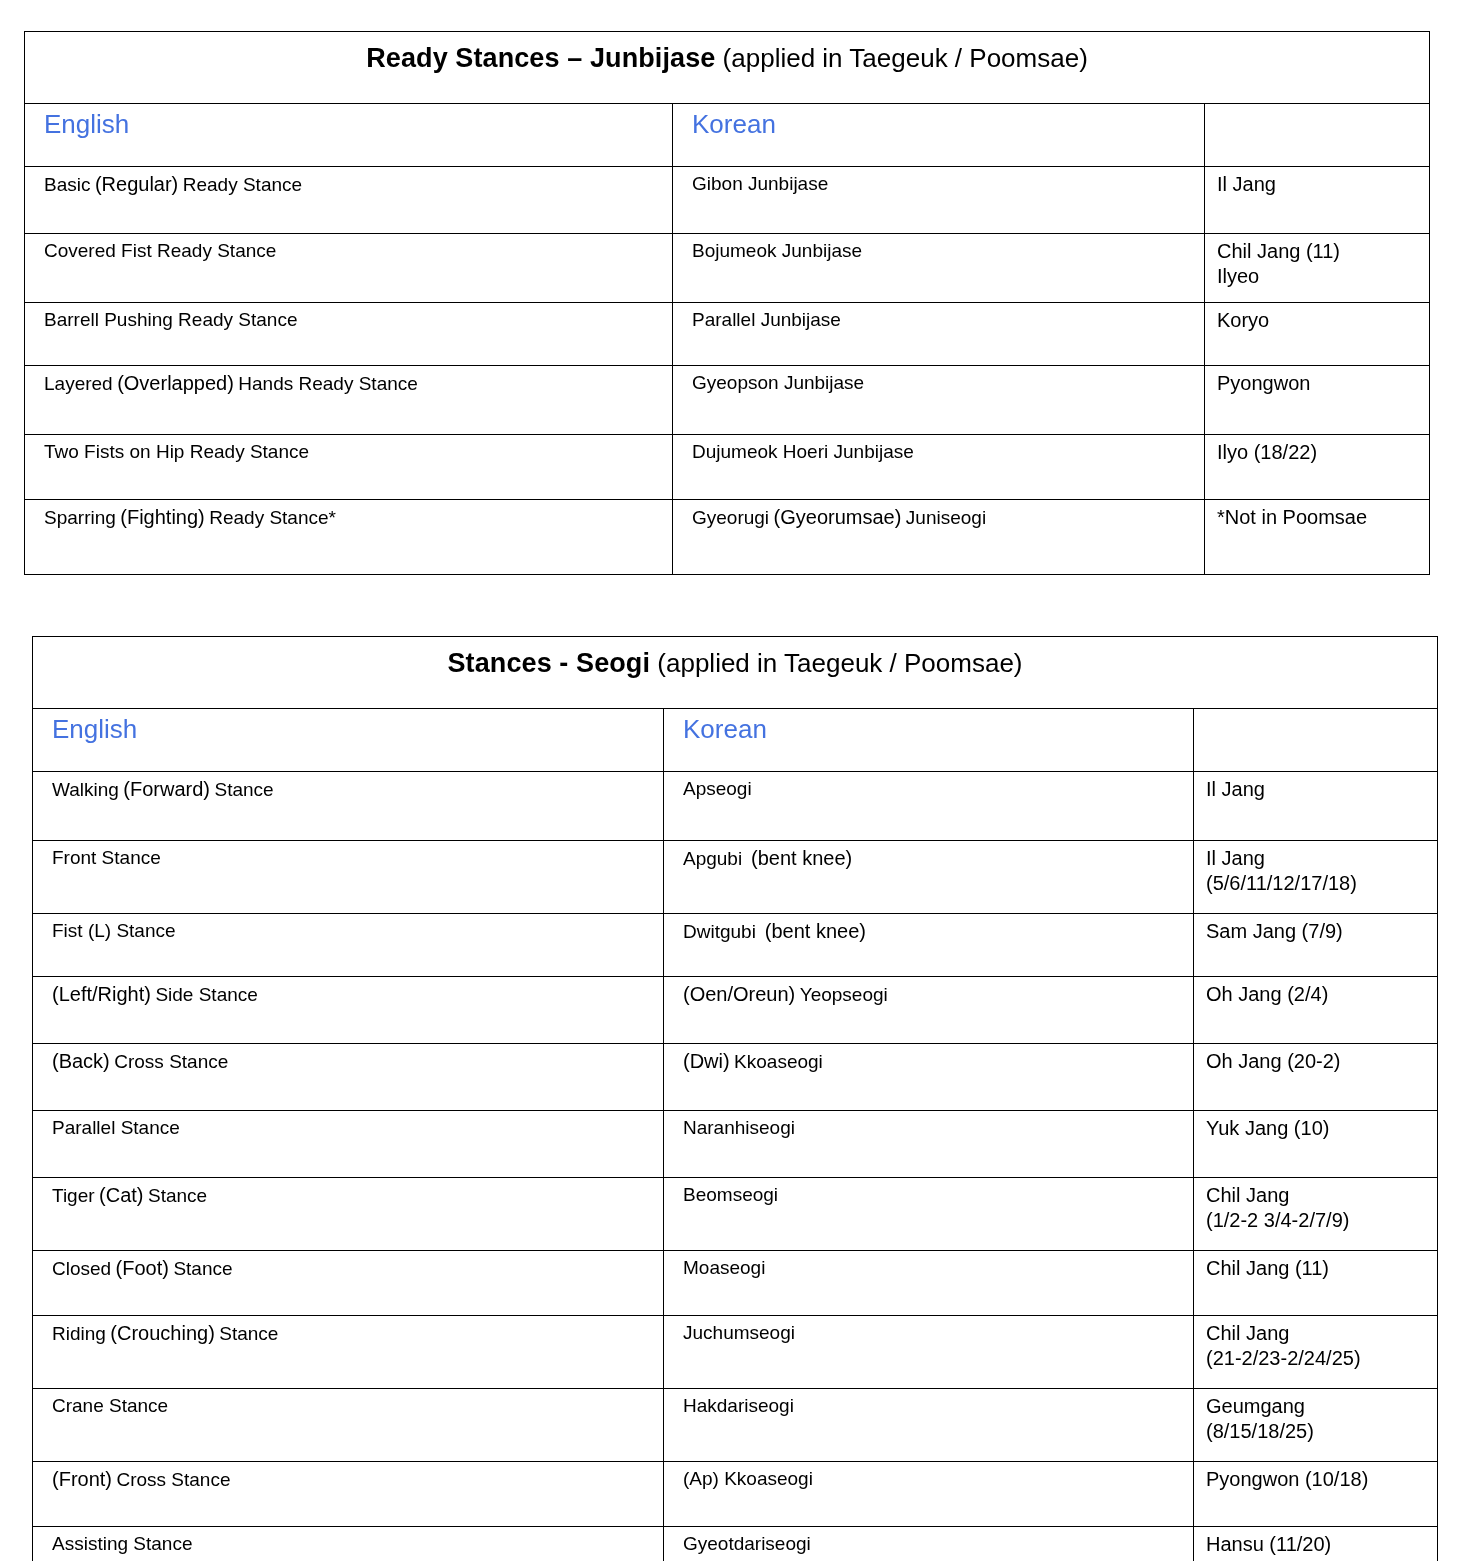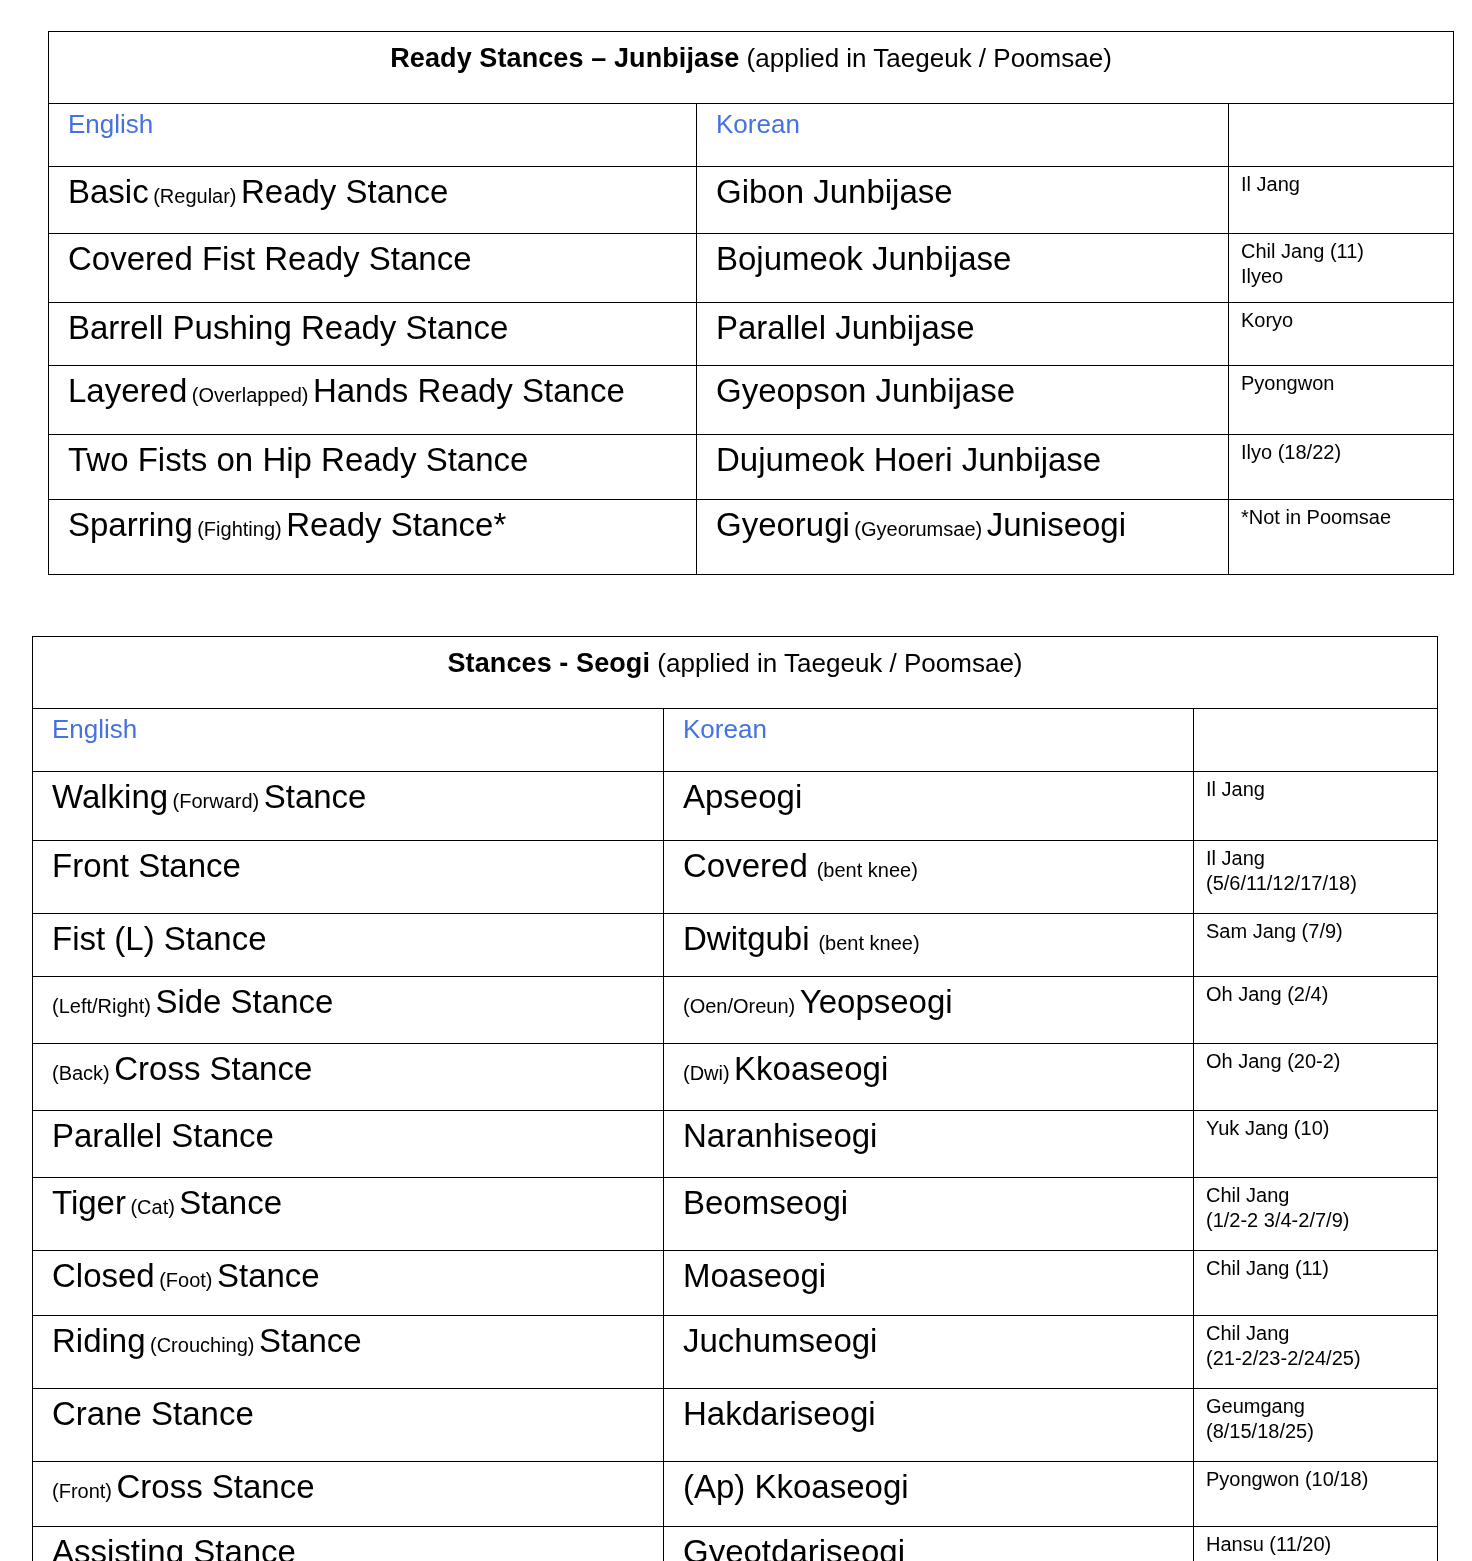--- a/index.html
+++ b/index.html
@@ -30,21 +30,21 @@
     background: #ffffff;
   }
   .tbl td {
     border: 1.6px solid #000000;
     vertical-align: top;
     padding: 0;
     background: #ffffff;
   }
 
   #table-ready {
-    left: 48px;
+    left: 24px;
     top: 31px;
     width: 1405px;
   }
   #table-seogi {
     left: 32px;
     top: 636px;
     width: 1405px;
   }
 
   .title-cell {
@@ -73,21 +73,21 @@
   }
 
   .cell-en, .cell-ko {
     padding: 6px 0 8px 19px !important;
   }
   .cell-note {
     padding: 5px 0 8px 12px !important;
   }
 
   .big {
-    font-size: 33px;
+    font-size: 19px;
     line-height: 1.14;
     white-space: nowrap;
   }
   .sm {
     font-size: 20px;
   }
   .note {
     font-size: 20px;
     line-height: 1.26;
     white-space: pre-line;
@@ -198,21 +198,21 @@
       </tr>
 
       <tr class="s-0">
         <td class="cell-en"><span class="big">Walking</span> <span class="sm">(Forward)</span> <span class="big">Stance</span></td>
         <td class="cell-ko"><span class="big">Apseogi</span></td>
         <td class="cell-note"><span class="note">Il Jang</span></td>
       </tr>
 
       <tr class="s-1">
         <td class="cell-en"><span class="big">Front Stance</span></td>
-        <td class="cell-ko"><span class="big">Covered</span> &nbsp;<span class="sm">(bent knee)</span></td>
+        <td class="cell-ko"><span class="big">Apgubi</span> &nbsp;<span class="sm">(bent knee)</span></td>
         <td class="cell-note"><span class="note">Il Jang
 (5/6/11/12/17/18)</span></td>
       </tr>
 
       <tr class="s-2">
         <td class="cell-en"><span class="big">Fist (L) Stance</span></td>
         <td class="cell-ko"><span class="big">Dwitgubi</span> &nbsp;<span class="sm">(bent knee)</span></td>
         <td class="cell-note"><span class="note">Sam Jang (7/9)</span></td>
       </tr>
 

